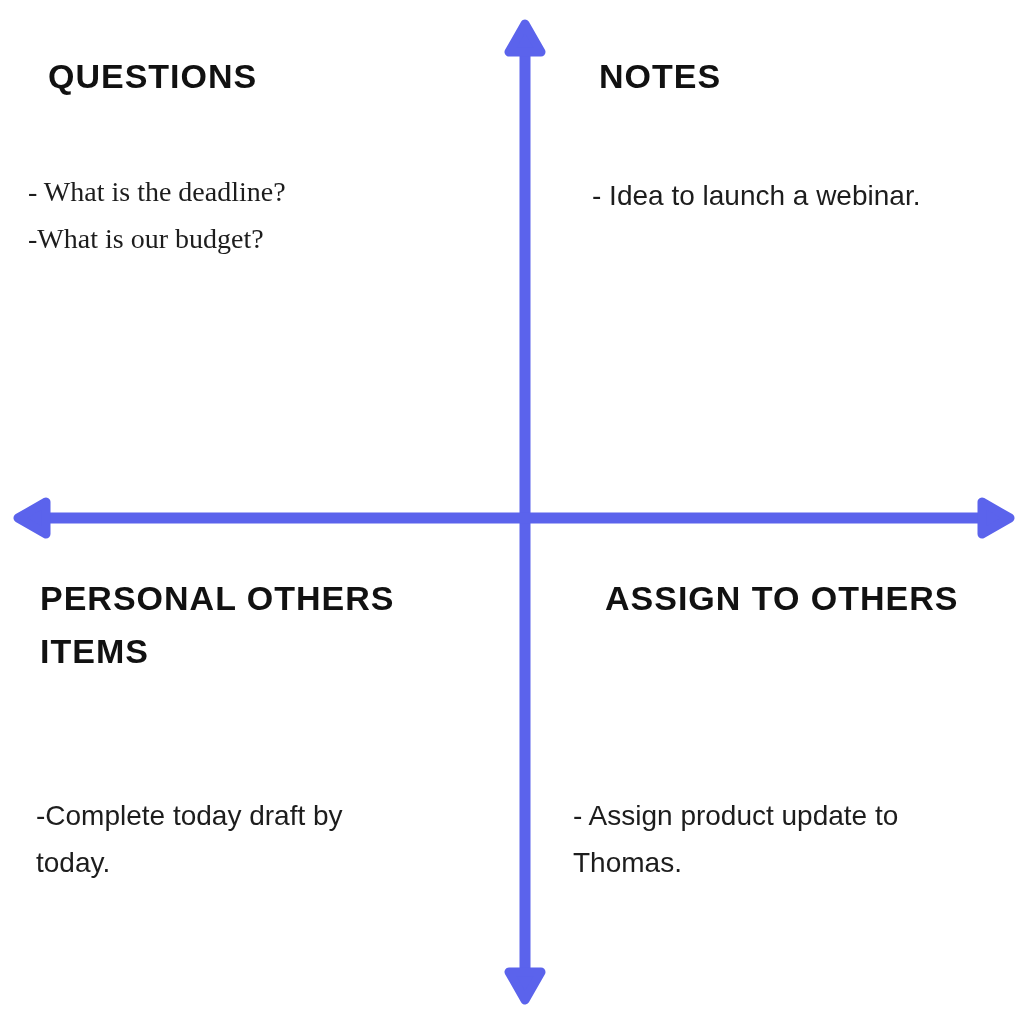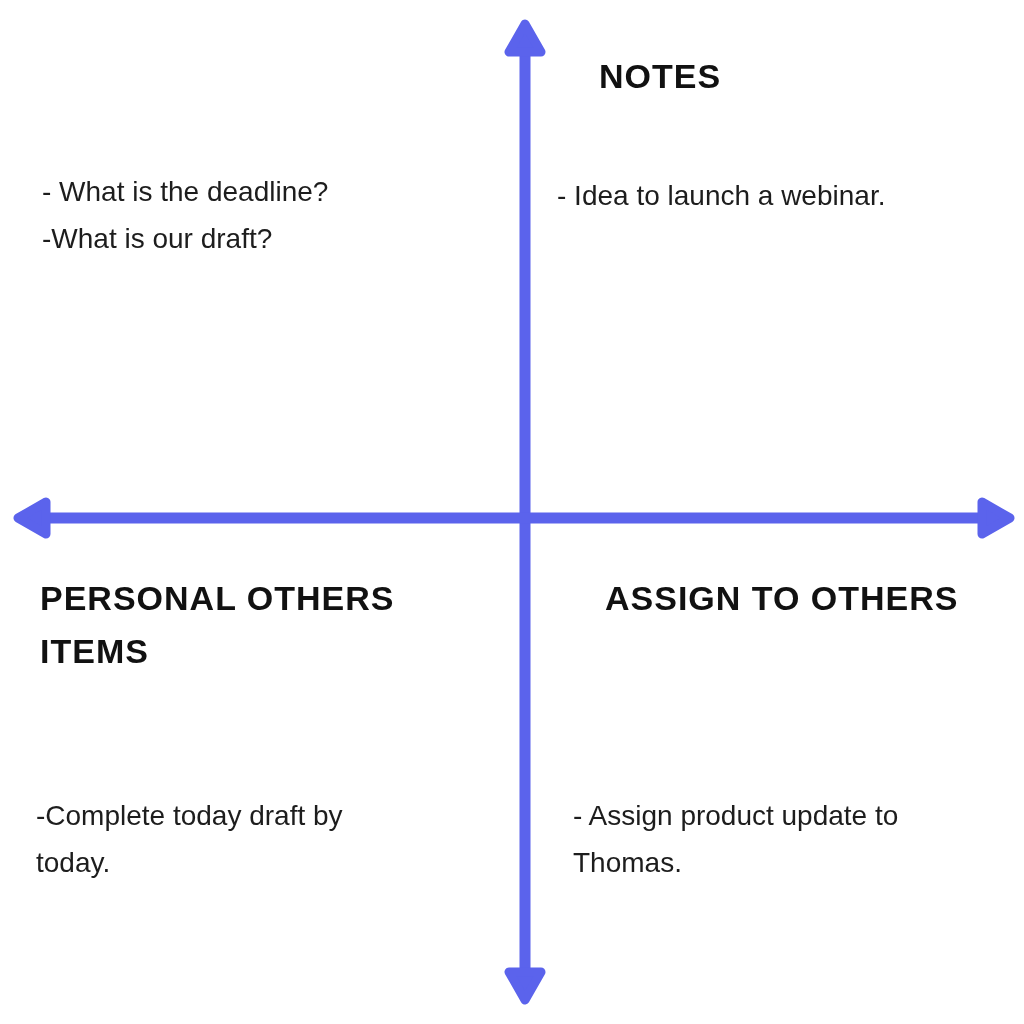--- a/index.html
+++ b/index.html
@@ -33,24 +33,24 @@
   .quad-items {
     position: absolute;
     font-size: 28px;
     font-weight: 400;
     line-height: 47px;
     color: #1d1d1d;
   }
   .quad-items .item { display: block; }
 
   #q1-title { left: 48px;  top: 50px;  width: 430px; }
-  #q1-items { left: 42px;  top: 168px; width: 345px; }
+  #q1-items { left: 28px;  top: 168px; width: 345px; font-family: Liberation Serif, serif; }
 
   #q2-title { left: 575px; top: 50px;  width: 430px; margin-left: 24px; }
-  #q2-items { left: 557px; top: 172px; width: 420px; }
+  #q2-items { left: 592px; top: 172px; width: 420px; }
 
   #q3-title { left: 40px;  top: 572px; width: 430px; }
   #q3-items { left: 36px;  top: 792px; width: 345px; }
 
   #q4-title { left: 573px; top: 572px; width: 440px; margin-left: 32px; }
   #q4-items { left: 573px; top: 792px; width: 400px; }
 </style>
 </head>
 <body>
 
@@ -61,23 +61,24 @@
     <line x1="525" y1="42" x2="525" y2="986" stroke-width="11" stroke="#5B63EC"></line>
 
     <line x1="36" y1="518" x2="994" y2="518" stroke-width="11" stroke="#5B63EC"></line>
 
     <path d="M525,24 L509,52 L541,52 Z" stroke-width="9" stroke-linejoin="round" fill="#5B63EC" stroke="#5B63EC"></path>
     <path d="M525,1000 L509,972 L541,972 Z" stroke-width="9" stroke-linejoin="round" fill="#5B63EC" stroke="#5B63EC"></path>
     <path d="M18,518 L46,502 L46,534 Z" stroke-width="9" stroke-linejoin="round" fill="#5B63EC" stroke="#5B63EC"></path>
     <path d="M1010,518 L982,502 L982,534 Z" stroke-width="9" stroke-linejoin="round" fill="#5B63EC" stroke="#5B63EC"></path>
   </svg>
 
+  <div id="q1-title" class="quad-title">QUESTIONS</div>
   <div id="q1-items" class="quad-items">
     <span class="item">- What is the deadline?</span>
-    <span class="item">-What is our draft?</span>
+    <span class="item">-What is our budget?</span>
   </div>
 
   <div id="q2-title" class="quad-title">NOTES</div>
   <div id="q2-items" class="quad-items">
     <span class="item">- Idea to launch a webinar.</span>
   </div>
 
   <div id="q3-title" class="quad-title">PERSONAL OTHERS ITEMS</div>
   <div id="q3-items" class="quad-items">
     <span class="item">-Complete today draft by today.</span>

